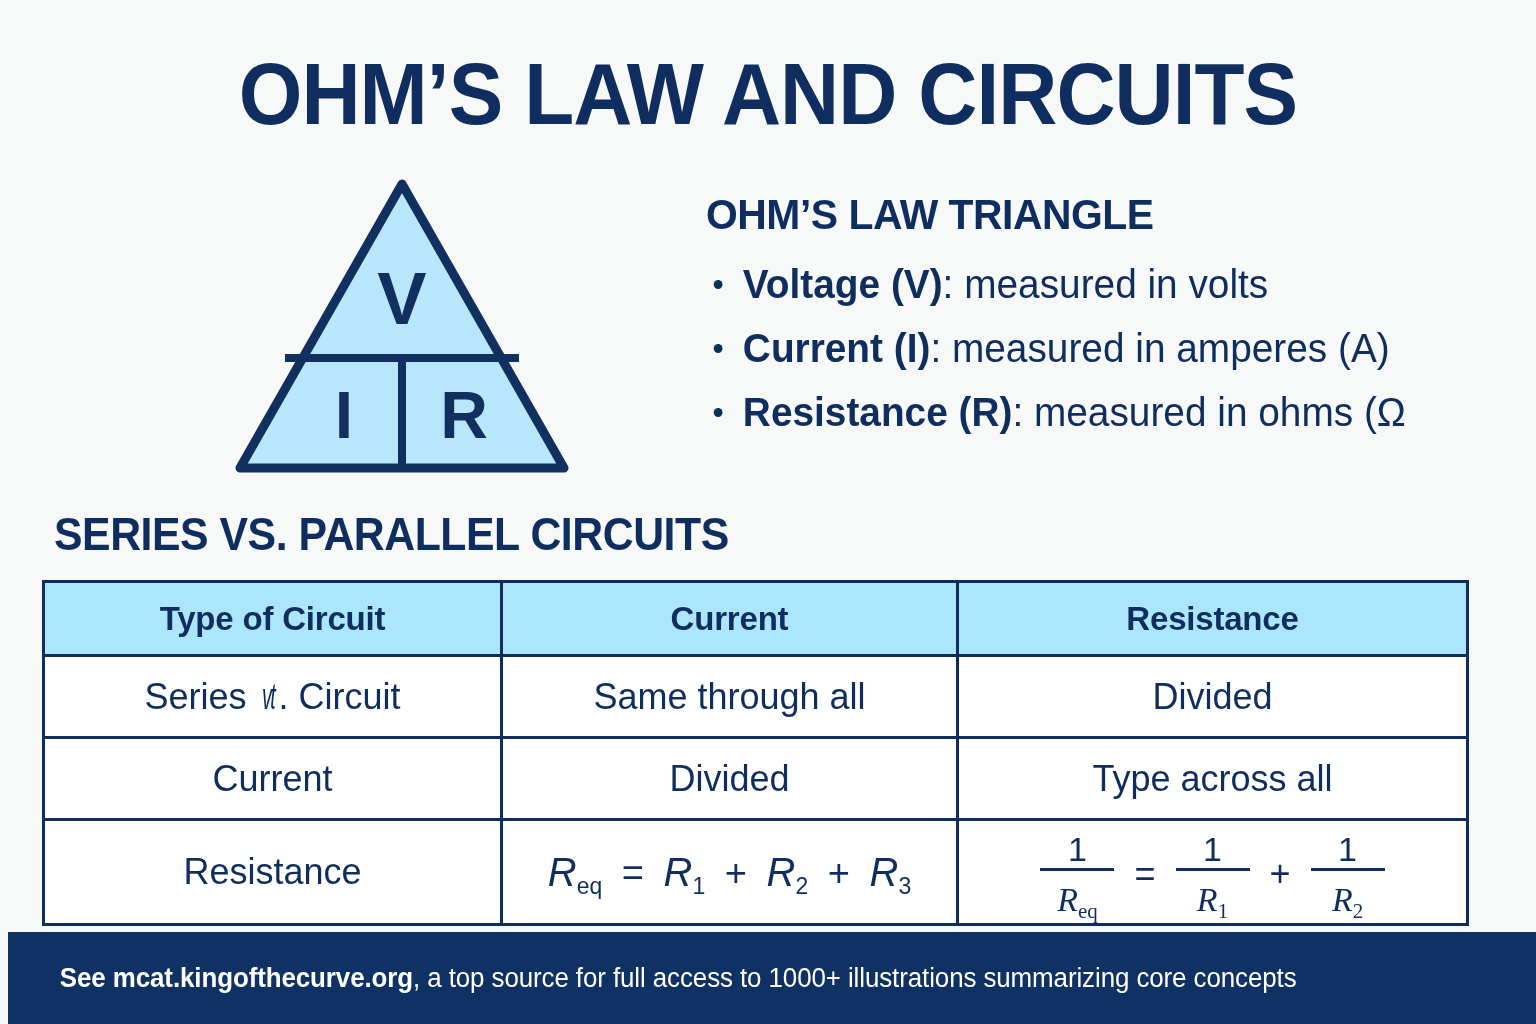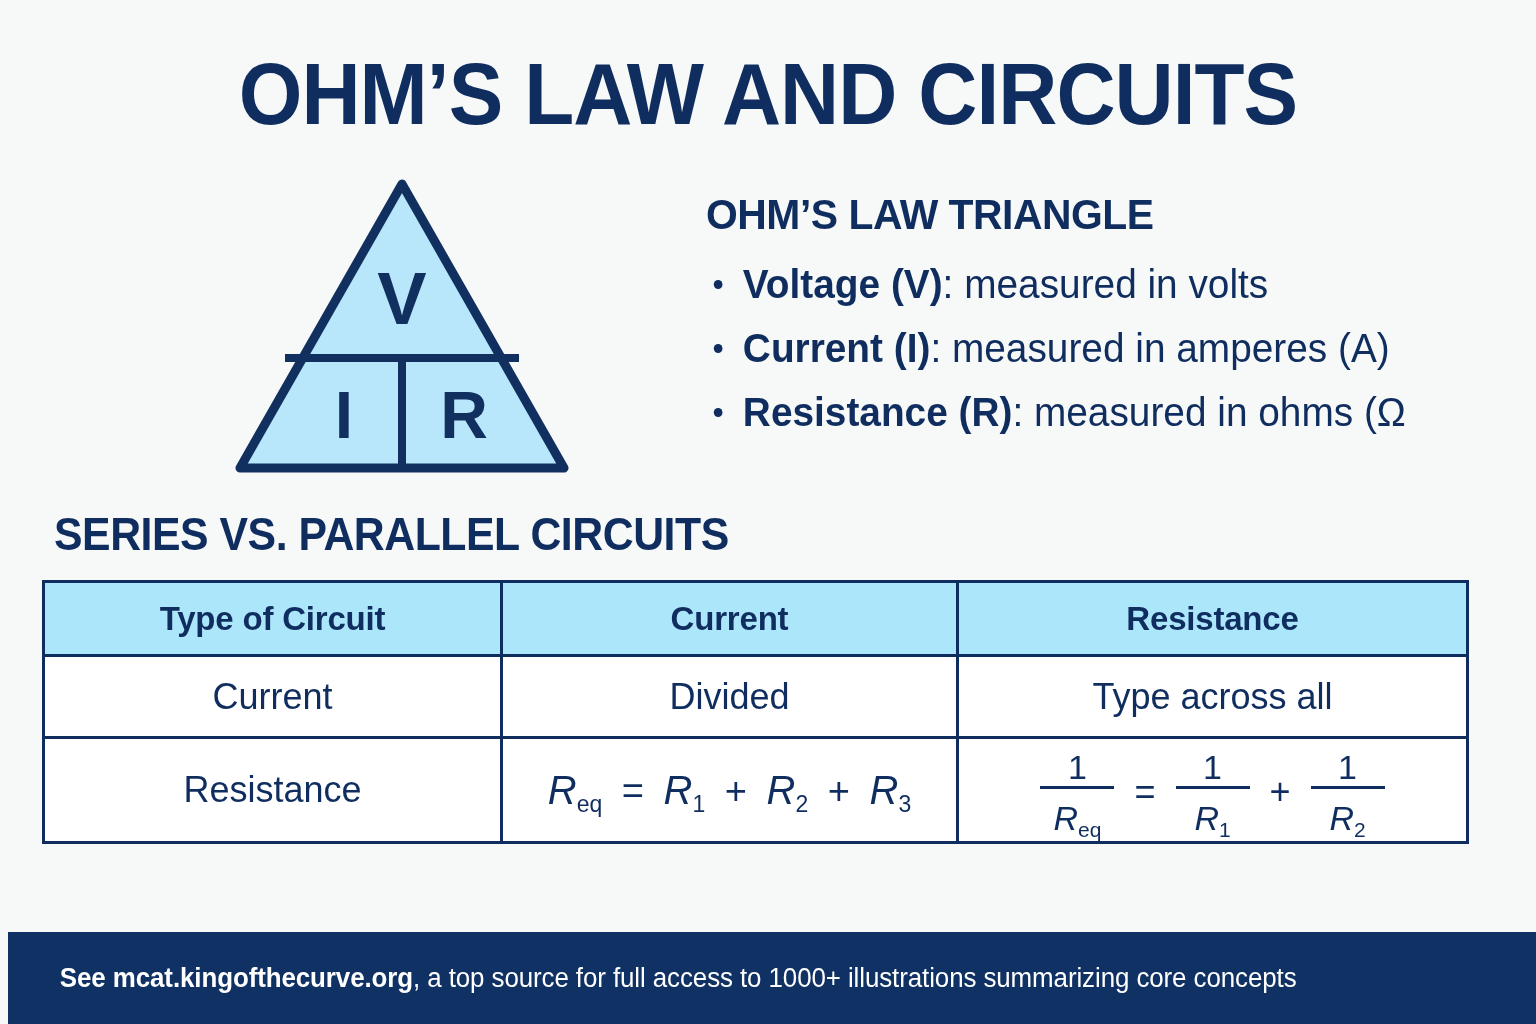--- a/index.html
+++ b/index.html
@@ -189,20 +189,21 @@
   .frac .bar {
     height: 3px;
     background: #0f2d5e;
     width: 100%;
     min-width: 74px;
   }
   .frac .den {
     font-size: 34px;
     font-style: italic;
     padding: 12px 12px 0 12px;
+    font-family: Liberation Serif, serif;
   }
   .frac .den sub {
     font-size: 21px;
     font-style: normal;
     vertical-align: -0.35em;
     line-height: 0;
   }
   .frac-expr .eq, .frac-expr .plus { padding: 0 16px; font-size: 36px; }
 
   
@@ -274,20 +275,25 @@
       <col class="c3">
   </colgroup>
   <thead>
     <tr>
       <th>Type of Circuit</th>
       <th>Current</th>
       <th>Resistance</th>
     </tr>
   </thead>
   <tbody>
+    <tr>
+      <td><span>Series </span><span class="odd-vs">vt</span><span>. Circuit</span></td>
+      <td>Same through all</td>
+      <td>Divided</td>
+    </tr>
     <tr>
       <td>Current</td>
       <td>Divided</td>
       <td>Type across all</td>
     </tr>
     <tr class="formula-row">
       <td>Resistance</td>
 
       <td>
         <span class="formula">

